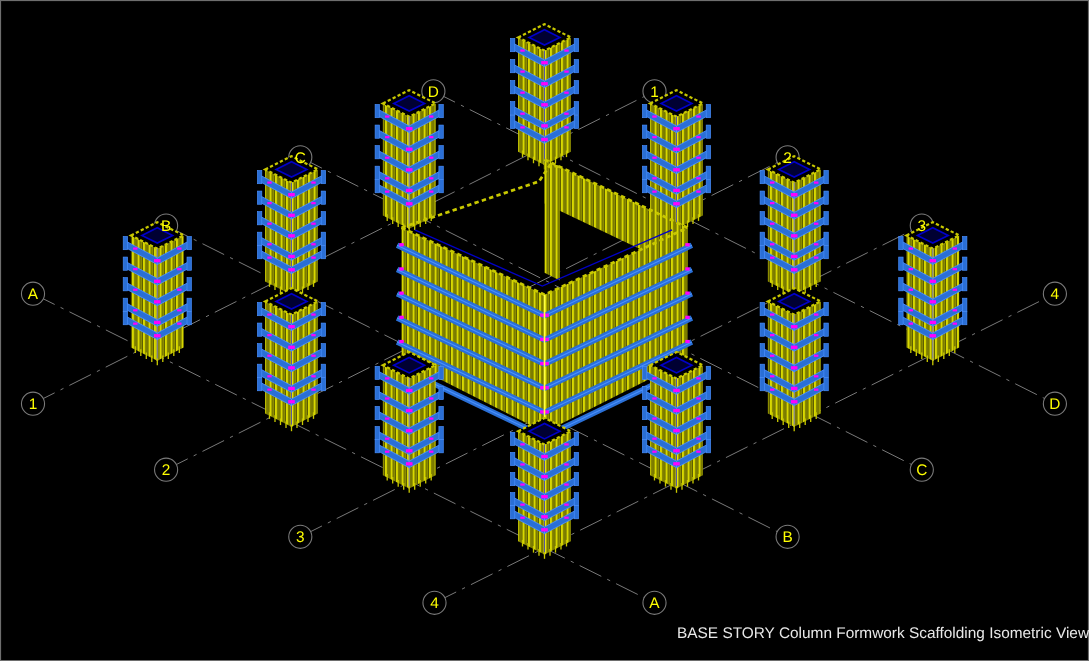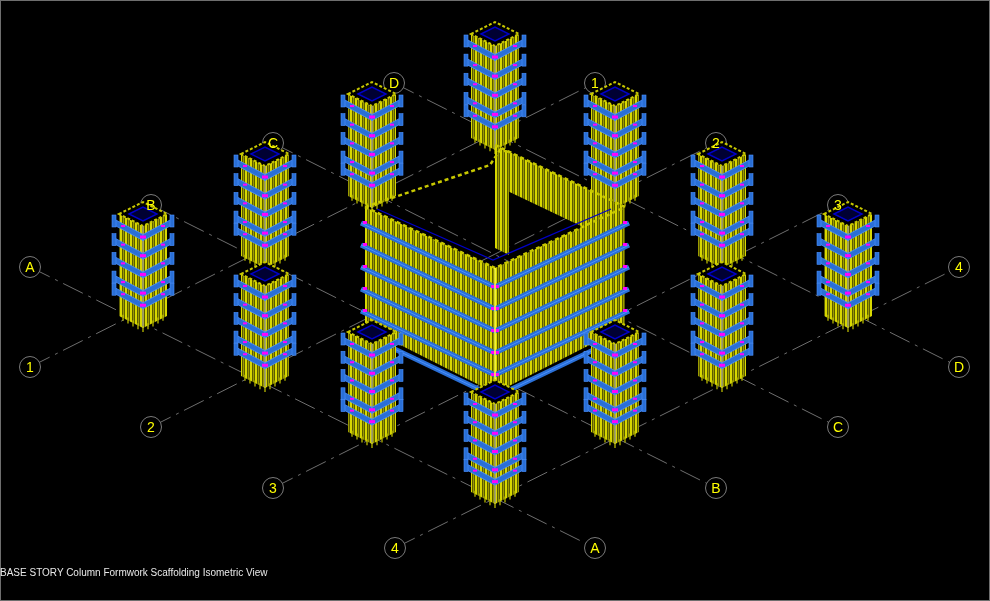--- a/index.html
+++ b/index.html
@@ -1,19 +1,19 @@
 <!DOCTYPE html>
 <html><head>
 <meta charset="utf-8">
 <style>
   html,body{margin:0;padding:0;background:#000;}
   body{width:990px;height:601px;overflow:hidden;position:relative;font-family:"Liberation Sans",sans-serif;}
   #frame{position:absolute;left:0;top:0;width:988px;height:599px;border:1px solid #6e6e6e;background:#000;}
   #drawing{position:absolute;left:0;top:0;}
-  #caption{position:absolute;left:0;width:990px;top:567px;text-align:left;color:#e8e8e8;font-size:10px;}
+  #caption{position:absolute;left:0;width:990px;top:567px;text-align:right;color:#e8e8e8;font-size:14px;}
 </style>
 </head>
 <body>
 
 <div id="frame"></div>
 
 <svg id="drawing" width="990" height="601" viewBox="0 0 990 601">
   <defs>
     <pattern id="panelRibs" width="5" height="10" patternUnits="userSpaceOnUse">
       <rect width="5" height="10" fill="#5c5c00"></rect>

